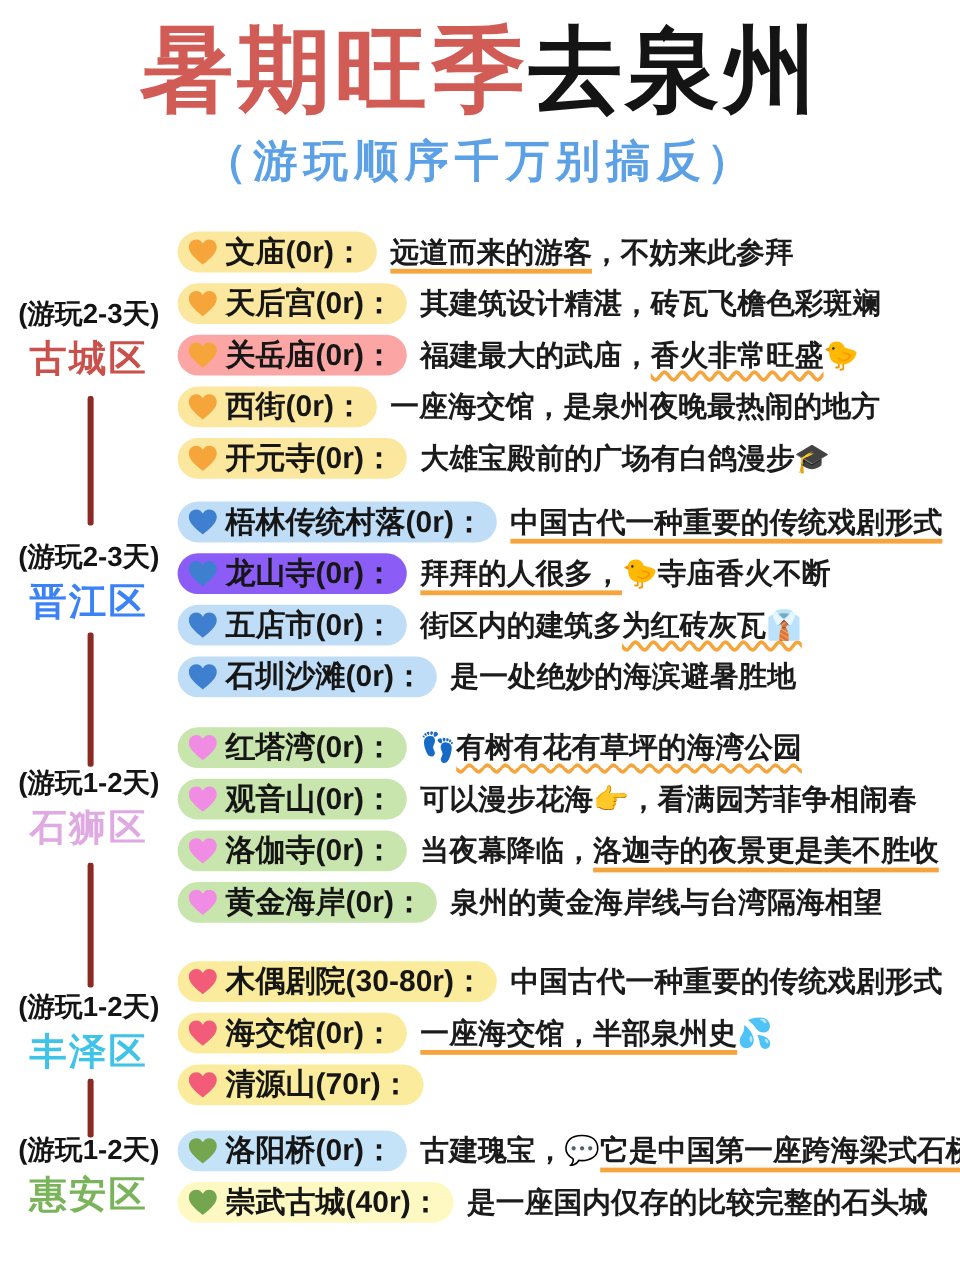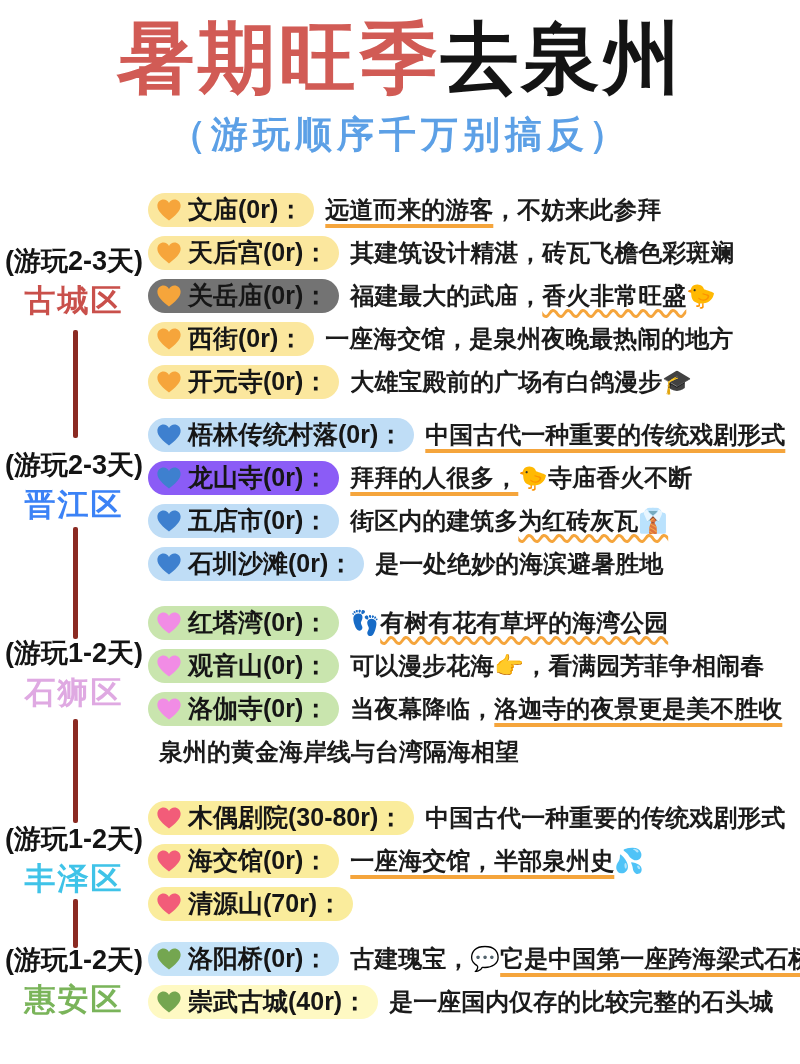--- a/index.html
+++ b/index.html
@@ -28,21 +28,21 @@
   .main { position:relative; margin-top:33px; }
   .section { display:flex; align-items:stretch; }
   .section.mb19 { margin-bottom:19px; }
   .section.mb25 { margin-bottom:25px; }
   .section.mb32 { margin-bottom:32px; }
   .section.mb21 { margin-bottom:21px; }
 
   .rail { width:148px; flex-shrink:0; display:flex; align-items:center; justify-content:center; }
   .rail-inner { text-align:center; position:relative; }
   .section:nth-child(-n+3) .rail-inner { top:-13px; }
-  .duration { font-size:27px; font-weight:800; color:#141414; white-space:nowrap; }
+  .duration { font-size:23px; font-weight:800; color:#141414; white-space:nowrap; }
   .region   { font-size:31px; font-weight:900; margin-top:1px; letter-spacing:2px; white-space:nowrap; }
 
   .rows { flex:1; display:flex; flex-direction:column; gap:9px; }
   .row  { display:flex; align-items:center; height:34px; white-space:nowrap; }
 
   .pill {
     display:inline-flex; align-items:center; height:34px;
     border-radius:18px; padding:0 11px 0 9px; flex-shrink:0;
   }
   .heart { width:24px; height:22px; margin-right:7px; flex-shrink:0; }
@@ -97,21 +97,21 @@
     <span class="pill" style="background: rgb(251, 231, 158);">
       <svg class="heart" viewBox="0 0 32 29" aria-hidden="true">
         <path d="M16 28.5 C8 22 0.5 16 0.5 8.8 C0.5 3.8 4.4 0.5 8.8 0.5 C11.8 0.5 14.6 2.3 16 5 C17.4 2.3 20.2 0.5 23.2 0.5 C27.6 0.5 31.5 3.8 31.5 8.8 C31.5 16 24 22 16 28.5 Z" fill="#f6a53b"></path>
       </svg>
       <span class="pname">天后宫(0r)：</span>
     </span>
     <span class="desc"><span>其建筑设计精湛，砖瓦飞檐色彩斑斓</span></span>
   </div>
 
   <div class="row">
-    <span class="pill" style="background: #737373;">
+    <span class="pill" style="background: #fca5a5;">
       <svg class="heart" viewBox="0 0 32 29" aria-hidden="true">
         <path d="M16 28.5 C8 22 0.5 16 0.5 8.8 C0.5 3.8 4.4 0.5 8.8 0.5 C11.8 0.5 14.6 2.3 16 5 C17.4 2.3 20.2 0.5 23.2 0.5 C27.6 0.5 31.5 3.8 31.5 8.8 C31.5 16 24 22 16 28.5 Z" fill="#f6a53b"></path>
       </svg>
       <span class="pname">关岳庙(0r)：</span>
     </span>
     <span class="desc"><span>福建最大的武庙，</span><span class="u-wavy">香火非常旺盛</span><span>🐤</span></span>
   </div>
 
   <div class="row">
     <span class="pill" style="background: rgb(251, 231, 158);">
@@ -217,20 +217,26 @@
     <span class="pill" style="background: rgb(201, 229, 174);">
       <svg class="heart" viewBox="0 0 32 29" aria-hidden="true">
         <path d="M16 28.5 C8 22 0.5 16 0.5 8.8 C0.5 3.8 4.4 0.5 8.8 0.5 C11.8 0.5 14.6 2.3 16 5 C17.4 2.3 20.2 0.5 23.2 0.5 C27.6 0.5 31.5 3.8 31.5 8.8 C31.5 16 24 22 16 28.5 Z" fill="#f18ce5"></path>
       </svg>
       <span class="pname">洛伽寺(0r)：</span>
     </span>
     <span class="desc"><span>当夜幕降临，</span><span class="u-line">洛迦寺的夜景更是美不胜收</span></span>
   </div>
 
   <div class="row">
+    <span class="pill" style="background: rgb(201, 229, 174);">
+      <svg class="heart" viewBox="0 0 32 29" aria-hidden="true">
+        <path d="M16 28.5 C8 22 0.5 16 0.5 8.8 C0.5 3.8 4.4 0.5 8.8 0.5 C11.8 0.5 14.6 2.3 16 5 C17.4 2.3 20.2 0.5 23.2 0.5 C27.6 0.5 31.5 3.8 31.5 8.8 C31.5 16 24 22 16 28.5 Z" fill="#f18ce5"></path>
+      </svg>
+      <span class="pname">黄金海岸(0r)：</span>
+    </span>
     <span class="desc"><span>泉州的黄金海岸线与台湾隔海相望</span></span>
   </div>
 </div>
   </section>
 
   <section class="section mb21">
     <div class="rail">
       <div class="rail-inner">
         <div class="duration">(游玩1-2天)</div>
         <div class="region" style="color: rgb(63, 195, 232);">丰泽区</div>

